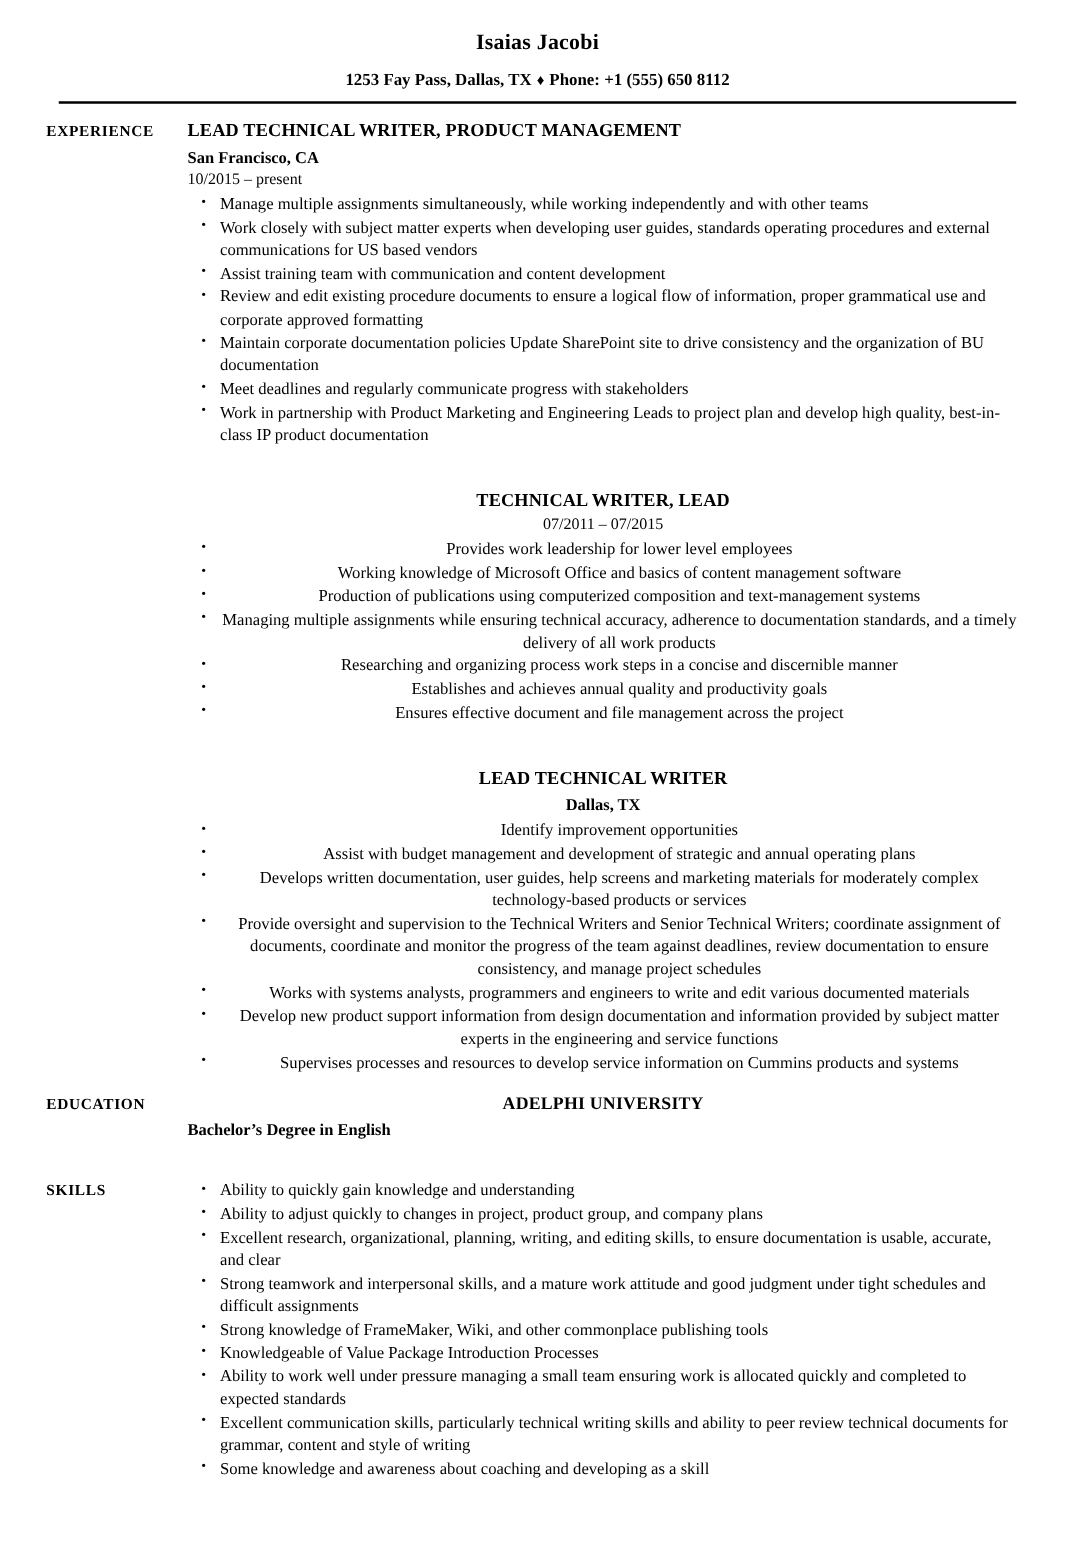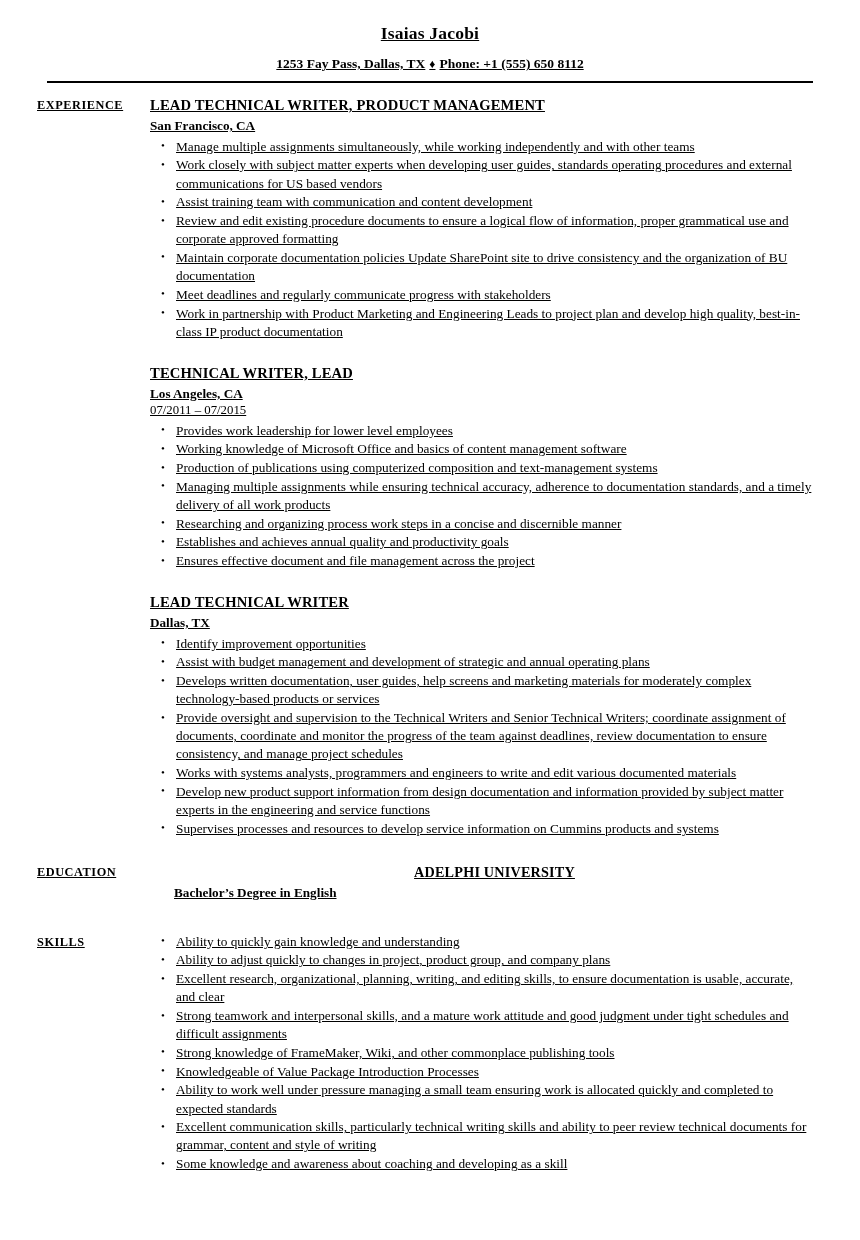--- a/index.html
+++ b/index.html
@@ -13,21 +13,20 @@
     font-family: "Liberation Serif", "DejaVu Serif", serif;
     color: #000000;
     position: relative;
     overflow: hidden;
   }
   .page {
     width: 860px;
     height: 1240px;
     position: relative;
     box-sizing: border-box;
-    text-decoration: underline;
   }
 
   
   .header {
     padding-top: 24px;
     text-align: center;
   }
   .cand-name {
     font-size: 17.5px;
     font-weight: bold;
@@ -65,26 +64,26 @@
     font-weight: bold;
     letter-spacing: 0.55px;
     padding-top: 1px;
   }
   .sec-body {
     flex: 1 1 auto;
     min-width: 0;
   }
 
   #experience-section { margin-top: 14px; }
-  #education-section  { margin-top: 26px; gap: 24px; }
+  #education-section  { margin-top: 16px; }
   #skills-section     { margin-top: 31px; }
 
   
   .job { margin-bottom: 0; }
-  .job + .job { margin-top: 24px; }
+  .job + .job { margin-top: 36px; text-align: center; }
 
   .job-title {
     font-size: 14.6px;
     font-weight: bold;
     letter-spacing: 0.15px;
     line-height: 1.22;
   }
   .job-location {
     font-size: 13.2px;
     font-weight: bold;
@@ -150,34 +149,34 @@
     <div class="rule"></div>
   </div>
 
   <div class="section" id="experience-section">
     <div class="sec-label">EXPERIENCE</div>
     <div class="sec-body">
 
       <div class="job">
         <div class="job-title">LEAD TECHNICAL WRITER, PRODUCT MANAGEMENT</div>
         <div class="job-location">San Francisco, CA</div>
+        <div class="job-dates">10/2015 – present</div>
         <ul class="bullets">
           <li>Manage multiple assignments simultaneously, while working independently and with other teams</li>
           <li>Work closely with subject matter experts when developing user guides, standards operating procedures and external communications for US based vendors</li>
           <li>Assist training team with communication and content development</li>
           <li>Review and edit existing procedure documents to ensure a logical flow of information, proper grammatical use and corporate approved formatting</li>
           <li>Maintain corporate documentation policies Update SharePoint site to drive consistency and the organization of BU documentation</li>
           <li>Meet deadlines and regularly communicate progress with stakeholders</li>
           <li>Work in partnership with Product Marketing and Engineering Leads to project plan and develop high quality, best-in-class IP product documentation</li>
         </ul>
       </div>
 
       <div class="job">
         <div class="job-title">TECHNICAL WRITER, LEAD</div>
-        <div class="job-location">Los Angeles, CA</div>
         <div class="job-dates">07/2011 – 07/2015</div>
         <ul class="bullets">
           <li>Provides work leadership for lower level employees</li>
           <li>Working knowledge of Microsoft Office and basics of content management software</li>
           <li>Production of publications using computerized composition and text-management systems</li>
           <li>Managing multiple assignments while ensuring technical accuracy, adherence to documentation standards, and a timely delivery of all work products</li>
           <li>Researching and organizing process work steps in a concise and discernible manner</li>
           <li>Establishes and achieves annual quality and productivity goals</li>
           <li>Ensures effective document and file management across the project</li>
         </ul>

